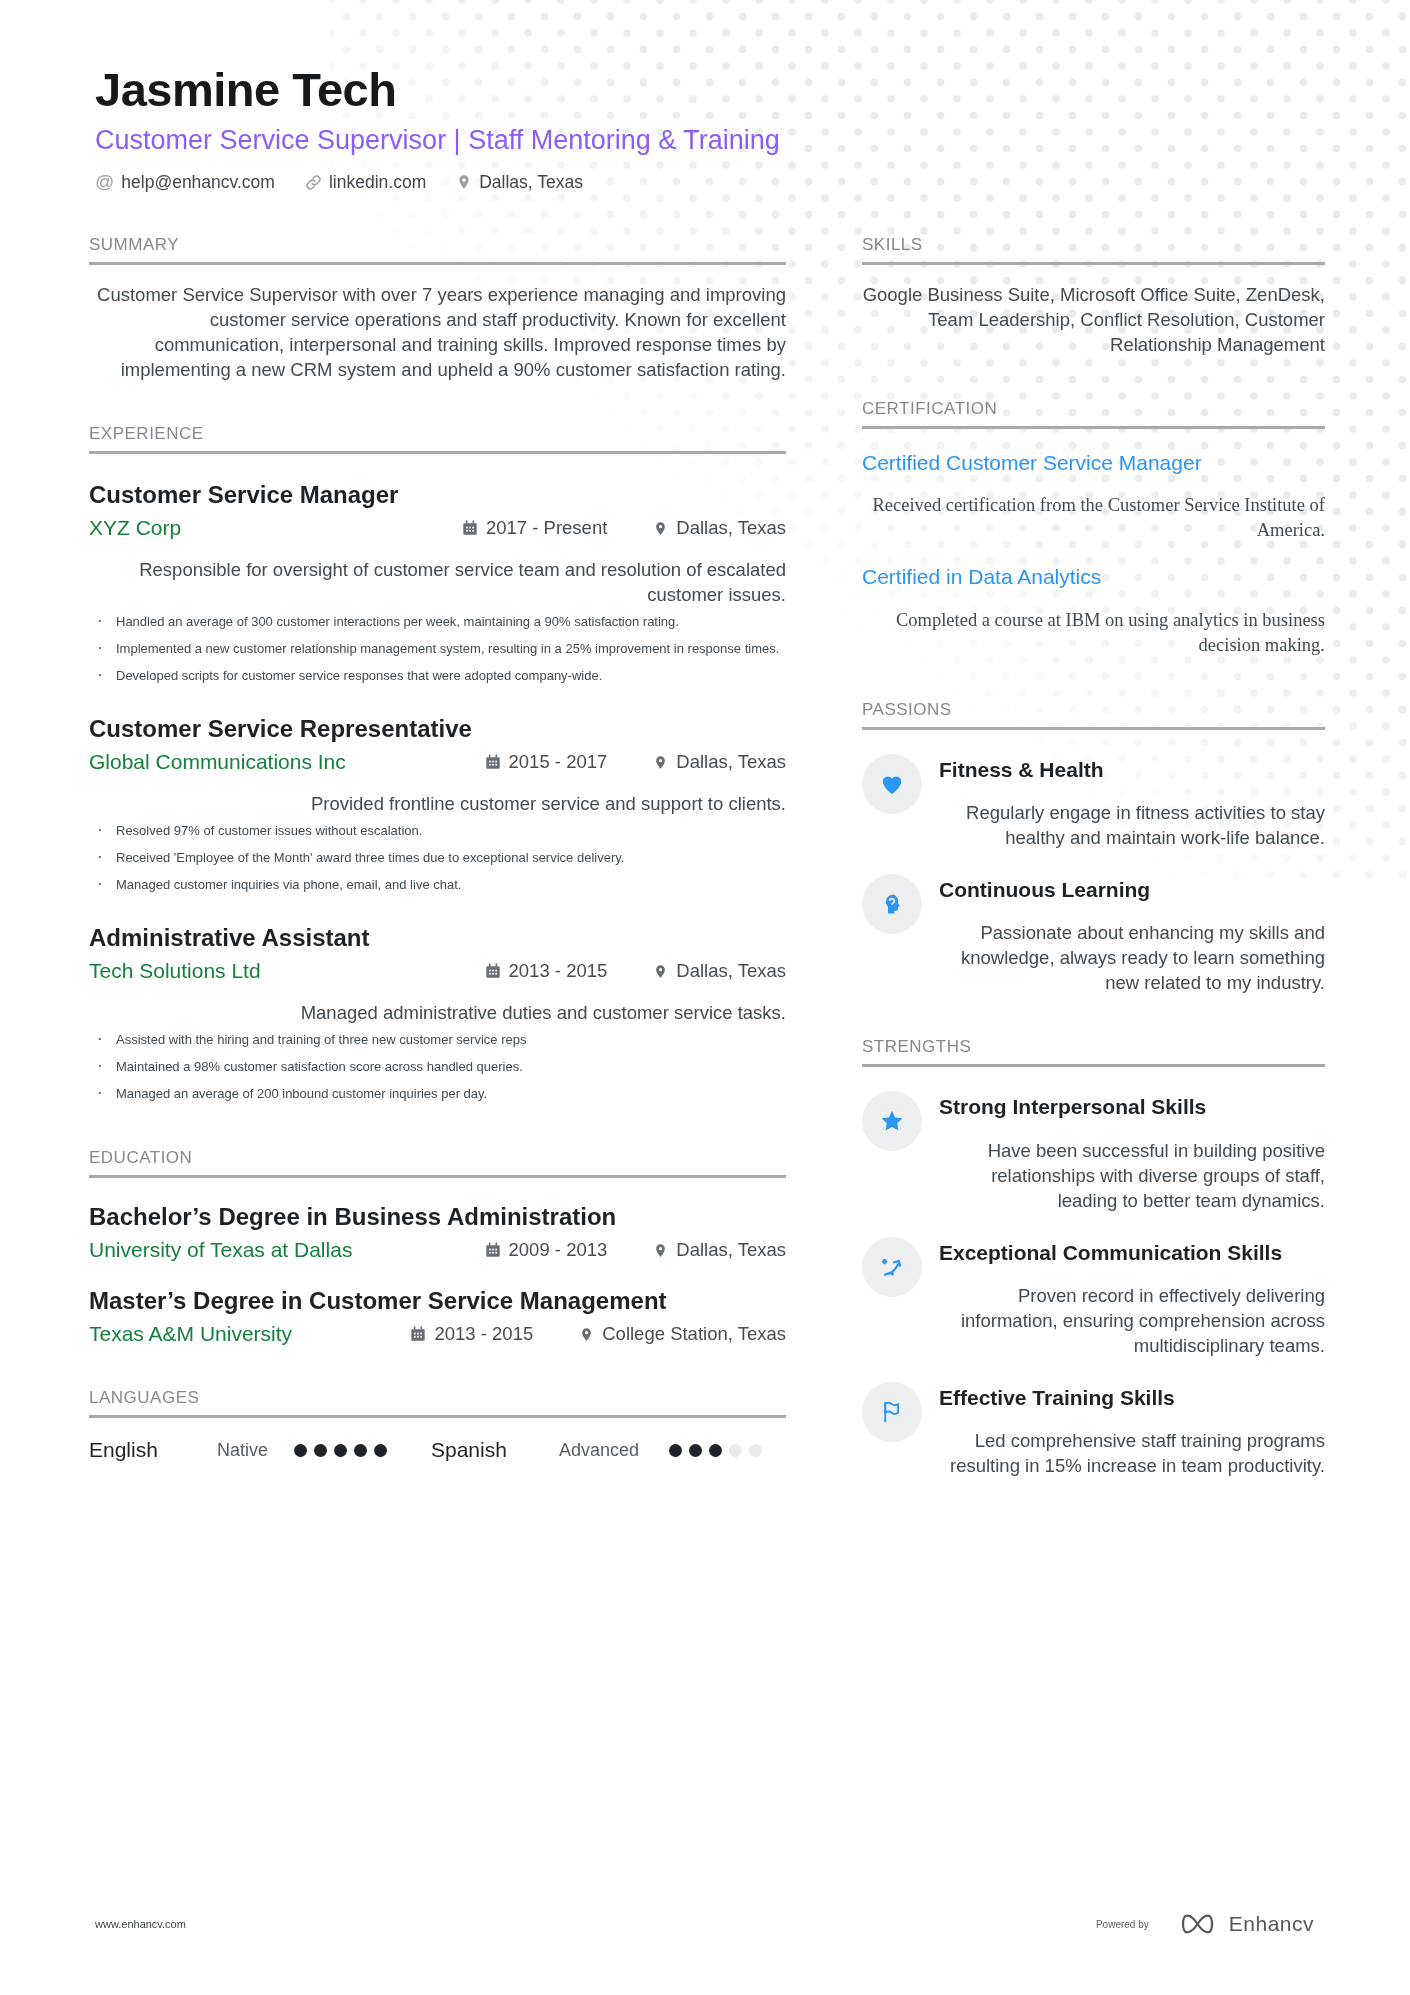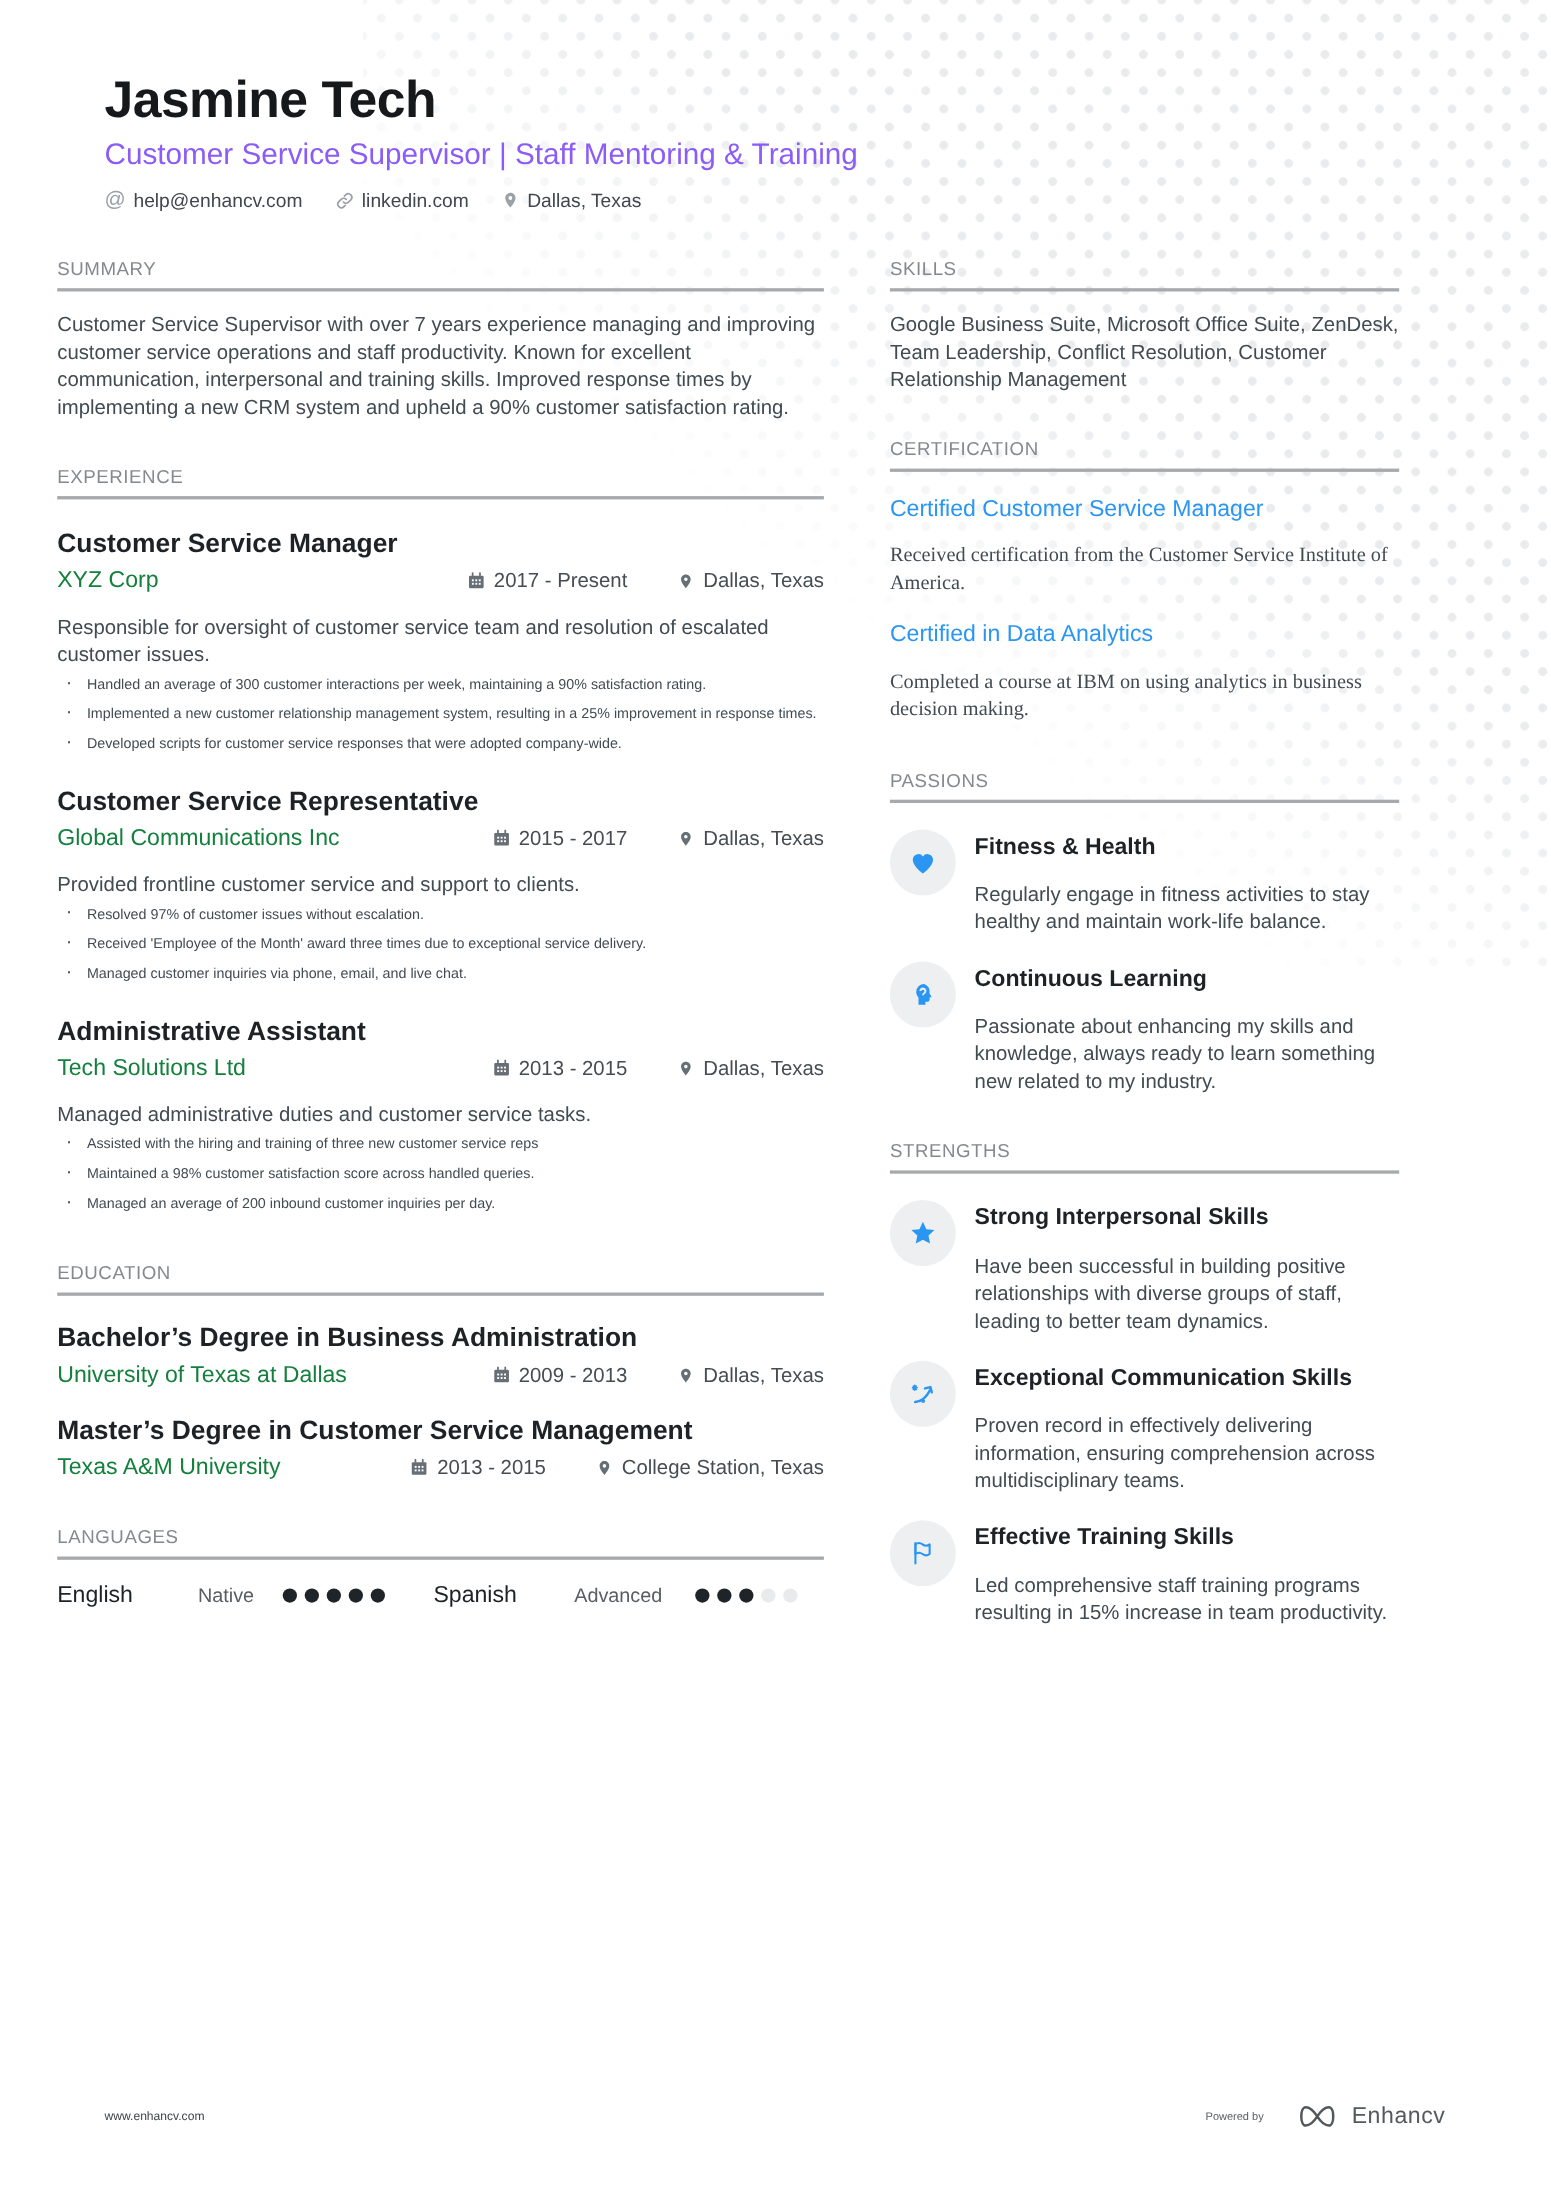--- a/index.html
+++ b/index.html
@@ -24,30 +24,30 @@
   
   .header { padding:64px 95px 0 95px; }
   .name { font-size:47px; font-weight:600; color:#16191c; letter-spacing:-0.5px; line-height:1.12; }
   .job-headline { font-size:27px; color:#8b5cf6; margin-top:7px; line-height:1.2; }
   .contact-row { display:flex; align-items:center; margin-top:15px; color:#40474d; font-size:17.5px; }
   .contact-item { display:flex; align-items:center; margin-right:30px; }
   .contact-item .cicon { color:#9aa1a7; margin-right:7px; display:flex; align-items:center; }
   .at-glyph { font-size:19px; color:#9aa1a7; }
 
   
-  .columns { display:flex; padding:42px 95px 0 52px; }
+  .columns { display:flex; padding:42px 95px 0 89px;gap:16px; }
   .col-left { width:697px; flex:0 0 697px; }
   .col-right { margin-left:60px; width:463px; flex:0 0 463px; }
 
   .sec-head { font-size:17px; font-weight:400; color:#84898e; letter-spacing:.5px;
               border-bottom:3px solid #a6aaad; padding-bottom:7px; }
   .section { margin-bottom:42px; }
 
   .body-text { font-size:18.5px; line-height:25px; color:#414b52; }
-  .section .body-text { margin-top:17px; }
+  .section .body-text { margin-top:17px;text-align:right; }
 
   
   .job { margin-top:26px; }
   .job-title, .degree-title { font-size:24px; font-weight:600; color:#1d2226; line-height:1.25; }
   .meta-row { display:flex; align-items:center; margin-top:6px; }
   .org-link { font-size:21px; color:#15803d; flex:1; min-width:0; }
   .meta-item { display:flex; align-items:center; font-size:18.5px; color:#454d53; white-space:nowrap; }
   .meta-item .micon { color:#676f76; margin-right:8px; display:flex; align-items:center; }
   .meta-date { margin-right:46px; }
   .job-desc { margin-top:8px; }

